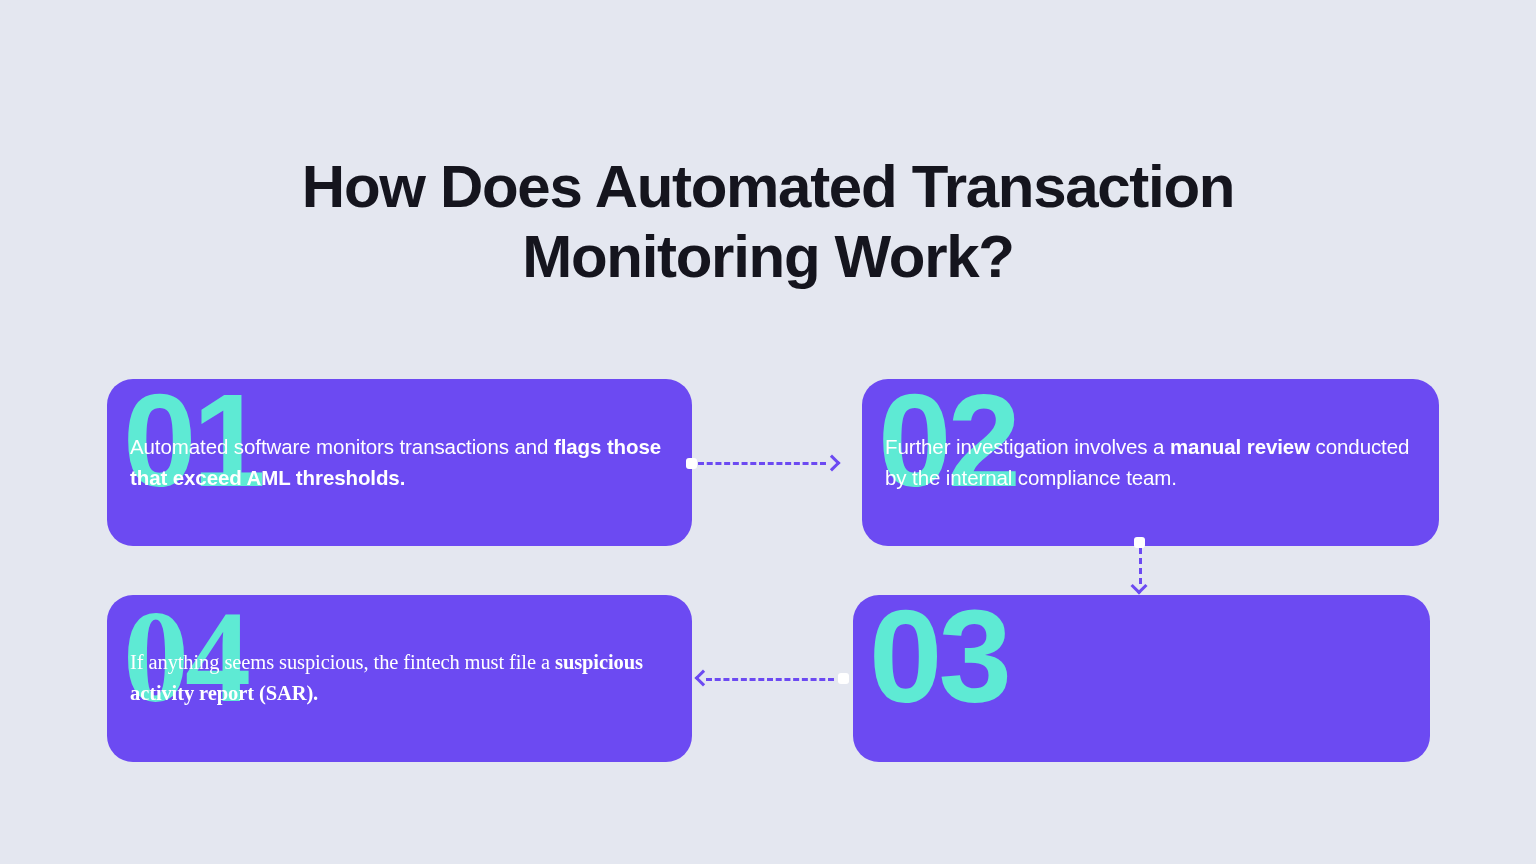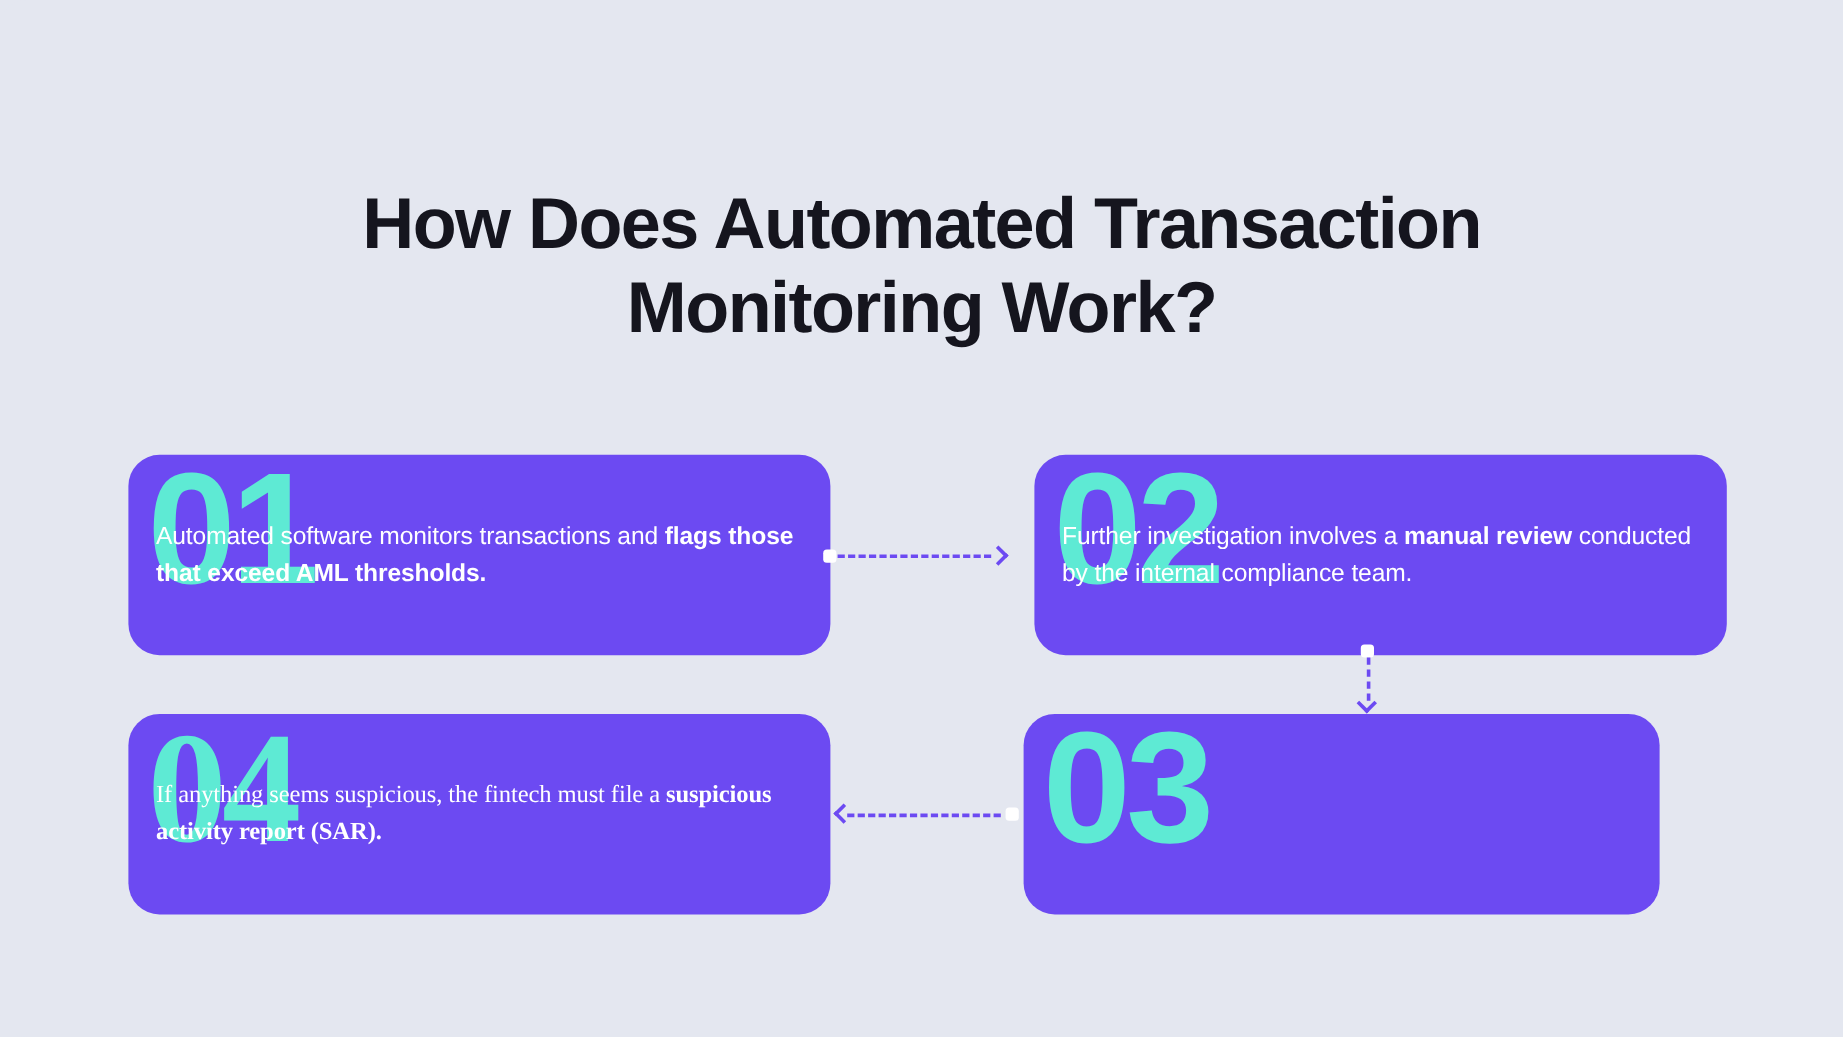--- a/index.html
+++ b/index.html
@@ -37,21 +37,21 @@
   
   .card {
     position:absolute;
     background:#6C4AF2;
     border-radius:26px;
     overflow:hidden;
   }
   .card-1 { left:107px;  top:379px; width:585px; height:167px; }
   .card-2 { left:862px;  top:379px; width:577px; height:167px; }
   .card-4 { left:107px;  top:595px; width:585px; height:167px;font-family:Liberation Serif, serif; }
-  .card-3 { left:853px;  top:595px; width:530px; height:167px;text-decoration:underline; }
+  .card-3 { left:853px;  top:595px; width:577px; height:167px;text-decoration:underline; }
 
   .watermark {
     position:absolute;
     left:16px;
     top:-4px;
     font-size:132px;
     font-weight:bold;
     letter-spacing:-4px;
     color:#5eead4;
     line-height:1;

